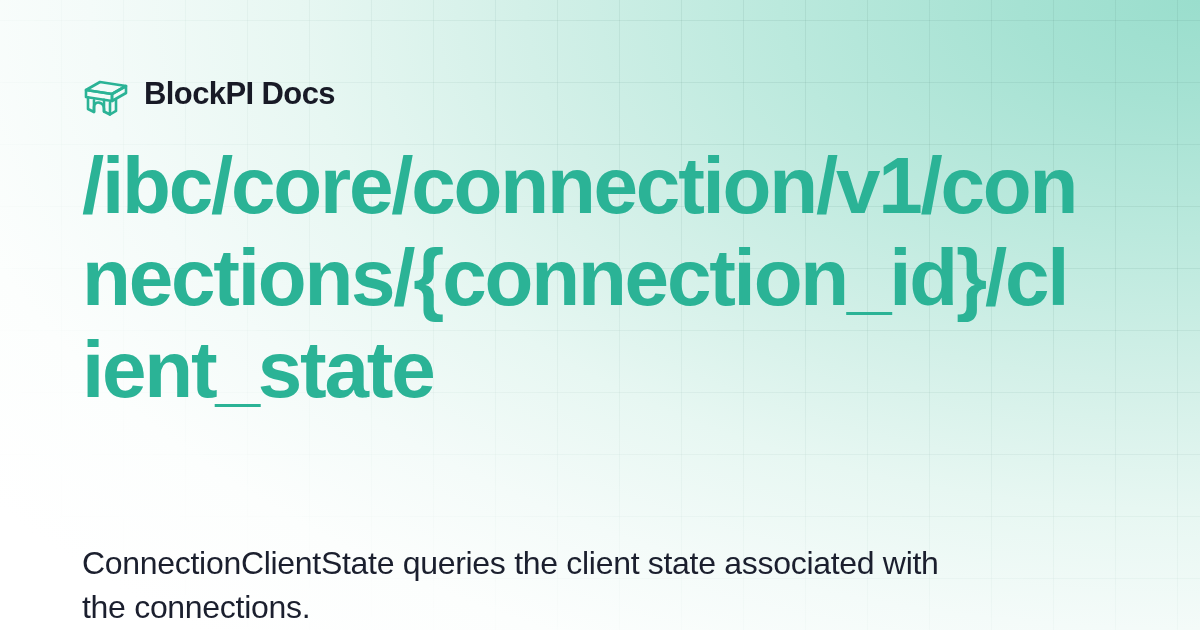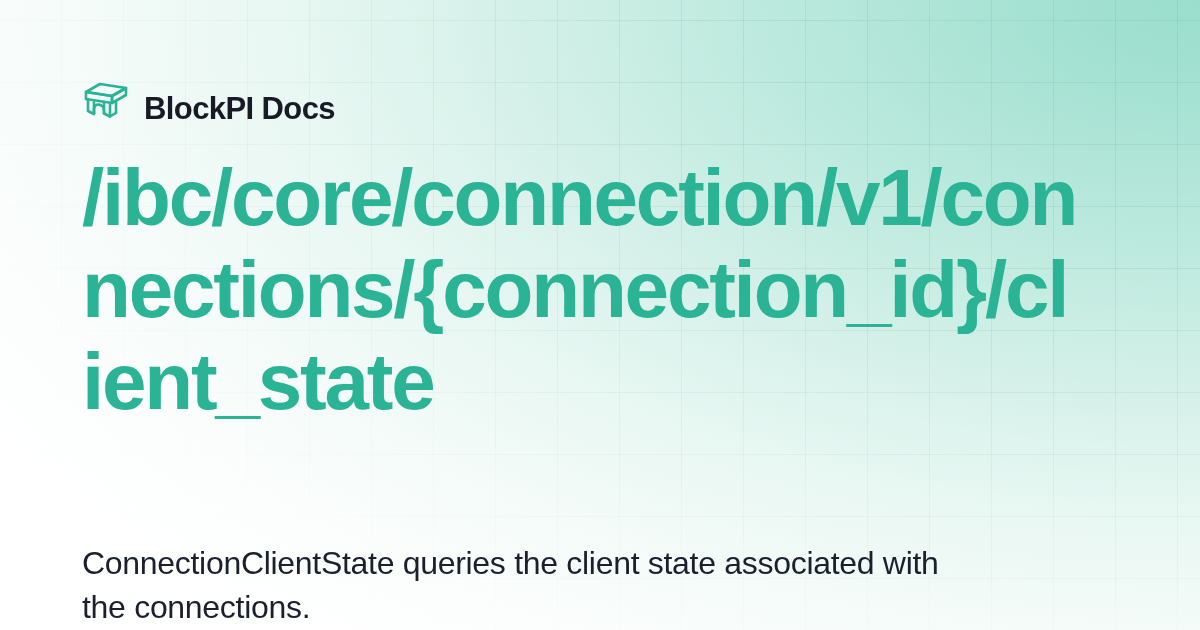--- a/index.html
+++ b/index.html
@@ -60,21 +60,21 @@
     position:absolute;
     inset:0;
     z-index:3;
     padding:78px 80px 0 82px;
     display:flex;
     flex-direction:column;
   }
 
   .brand {
     display:flex;
-    align-items:flex-end;
+    align-items:flex-start;
     gap:14px;
     height:46px;
   }
 
   .brand-logo {
     width:48px;
     height:44px;
     display:block;
     flex:0 0 auto;
   }
@@ -82,21 +82,21 @@
   .brand-name {
     font-size:31px;
     font-weight:700;
     letter-spacing:-0.6px;
     color:#181a26;
     line-height:1;
     white-space:nowrap;
   }
 
   .headline {
-    margin-top:28px;
+    margin-top:16px;
     font-size:80px;
     font-weight:700;
     line-height:92px;
     letter-spacing:-2.2px;
     color:#2bb396;
     max-width:1000px;
     word-break:break-word;
   }
 
   .description {

